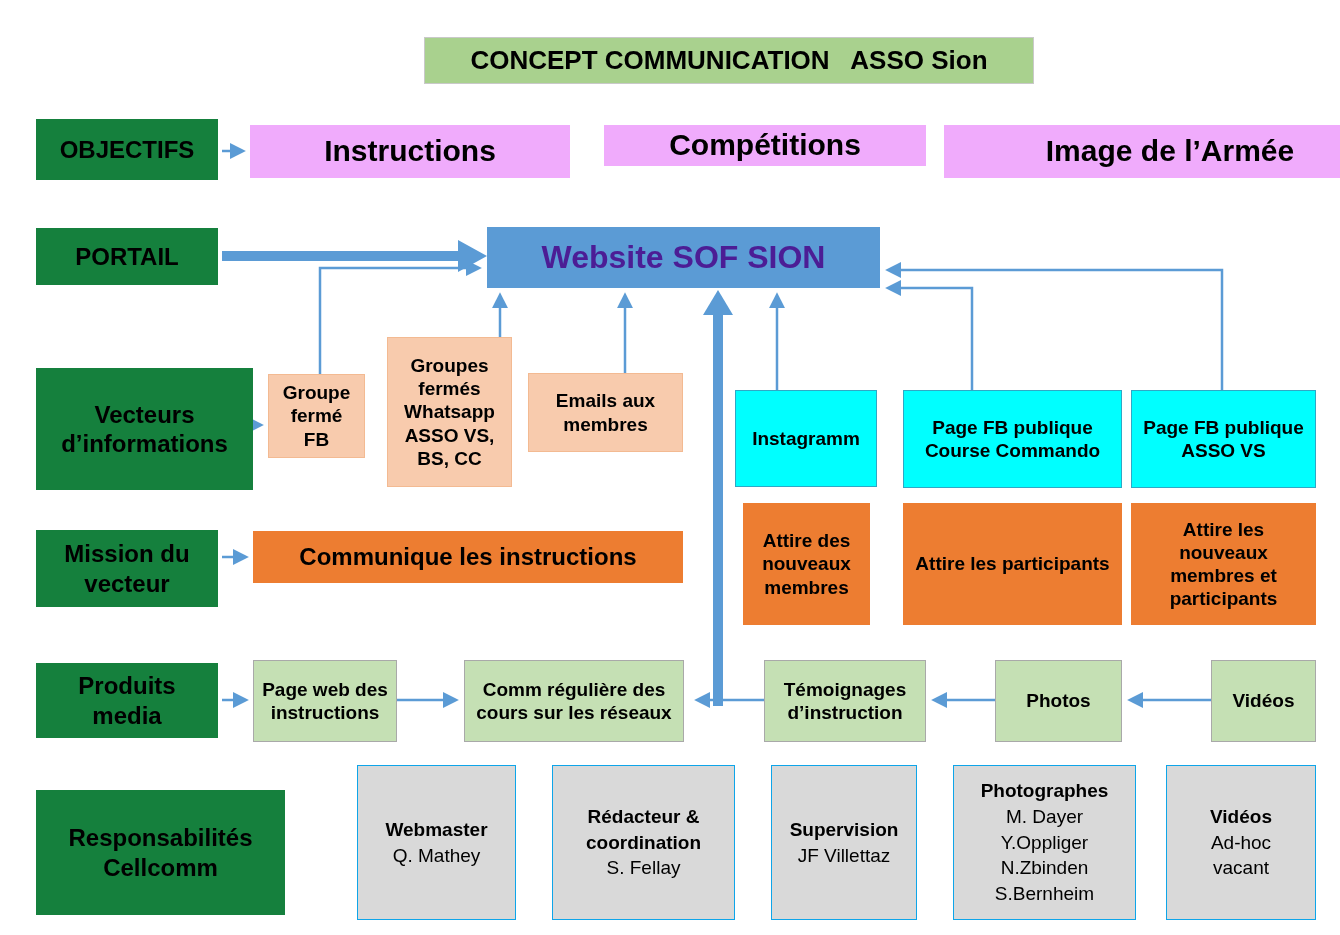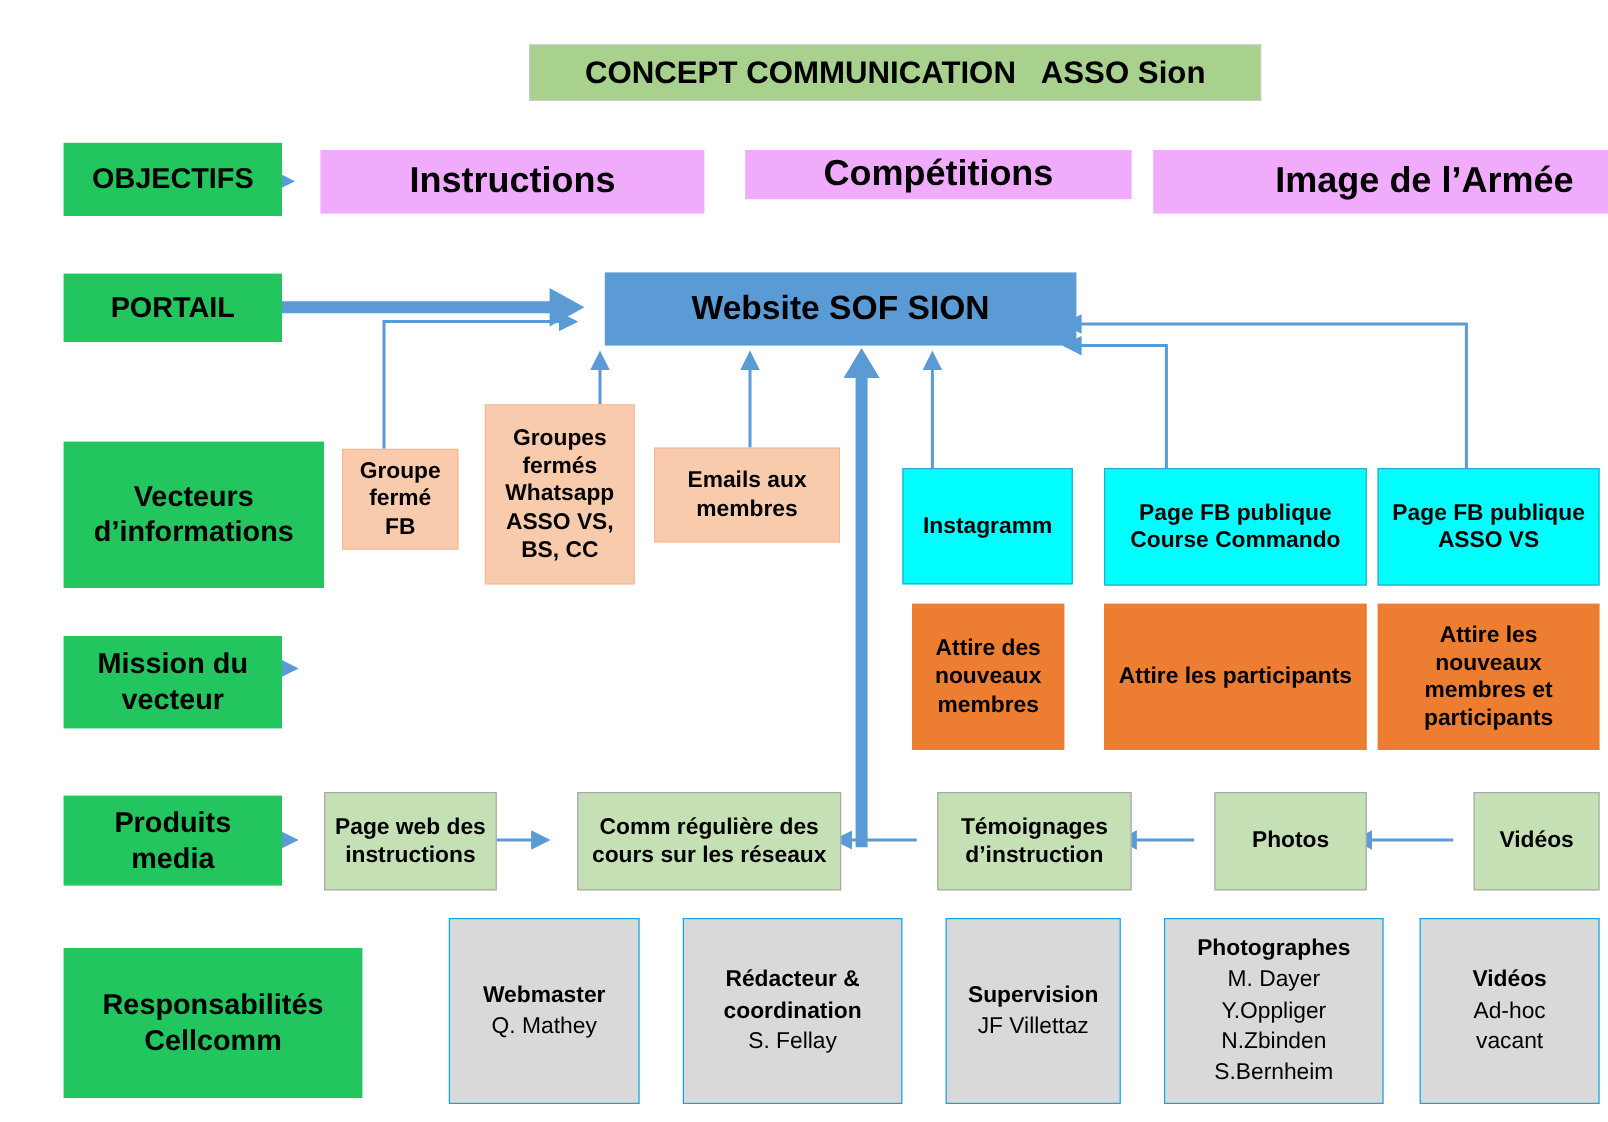--- a/index.html
+++ b/index.html
@@ -4,26 +4,25 @@
 <style>
   html,body{margin:0;padding:0;background:#fff;}
   .canvas{
     position:relative;width:1340px;height:935px;background:#ffffff;
     font-family:"Liberation Sans",sans-serif;color:#000;overflow:hidden;
   }
   .box{
     position:absolute;display:flex;align-items:center;justify-content:center;
     text-align:center;font-weight:bold;box-sizing:border-box;line-height:1.22;
     padding:4px 8px;
-    margin-left:17px;
   }
   .title-box{background:#A9D18E;border:1px solid #c9c9c9;font-size:26px;white-space:pre;}
-  .yellow{background:#22c55e;font-size:24px;}
+  .yellow{background:#15803d;font-size:24px;}
   .hblue{background:#f0abfc;font-size:30px;}
-  .website{background:#5B9BD5;color:#000000;font-size:28px;}
+  .website{background:#5B9BD5;color:#4c1d95;font-size:32px;}
   .peach{background:#F8CBAD;border:1px solid #f3ba92;font-size:19px;}
   .cyan{background:#00FFFF;border:1px solid #2fa8c5;font-size:19px;}
   .orange{background:#ED7D31;font-size:19px;}
   .orange.lg{font-size:24px;}
   .green{background:#C5E0B4;border:1px solid #a9a9a9;font-size:19px;}
   .gray{background:#D9D9D9;border:1px solid #0ea5e9;font-size:19px;line-height:1.35;}
   .gray .name{font-weight:normal;}
   .arrows{position:absolute;left:0;top:0;pointer-events:none;}
 </style>
 </head>
@@ -71,20 +70,21 @@
 
   <div class="box yellow" style="left:36px;top:368px;width:217px;height:122px;">Vecteurs d’informations</div>
   <div class="box peach" style="left:268px;top:374px;width:97px;height:84px;">Groupe fermé FB</div>
   <div class="box peach" style="left:387px;top:337px;width:125px;height:150px;">Groupes fermés Whatsapp ASSO VS, BS, CC</div>
   <div class="box peach" style="left:528px;top:373px;width:155px;height:79px;">Emails aux membres</div>
   <div class="box cyan" style="left:735px;top:390px;width:142px;height:97px;">Instagramm</div>
   <div class="box cyan" style="left:903px;top:390px;width:219px;height:98px;">Page FB publique Course Commando</div>
   <div class="box cyan" style="left:1131px;top:390px;width:185px;height:98px;">Page FB publique ASSO VS</div>
 
   <div class="box yellow" style="left:36px;top:530px;width:182px;height:77px;">Mission du vecteur</div>
+  <div class="box orange lg" style="left:253px;top:531px;width:430px;height:52px;">Communique les instructions</div>
   <div class="box orange" style="left:743px;top:503px;width:127px;height:122px;">Attire des nouveaux membres</div>
   <div class="box orange" style="left:903px;top:503px;width:219px;height:122px;">Attire les participants</div>
   <div class="box orange" style="left:1131px;top:503px;width:185px;height:122px;">Attire les nouveaux membres et participants</div>
 
   <div class="box yellow" style="left:36px;top:663px;width:182px;height:75px;">Produits media</div>
   <div class="box green" style="left:253px;top:660px;width:144px;height:82px;">Page web des instructions</div>
   <div class="box green" style="left:464px;top:660px;width:220px;height:82px;">Comm régulière des cours sur les réseaux</div>
   <div class="box green" style="left:764px;top:660px;width:162px;height:82px;">Témoignages d’instruction</div>
   <div class="box green" style="left:995px;top:660px;width:127px;height:82px;">Photos</div>
   <div class="box green" style="left:1211px;top:660px;width:105px;height:82px;">Vidéos</div>

